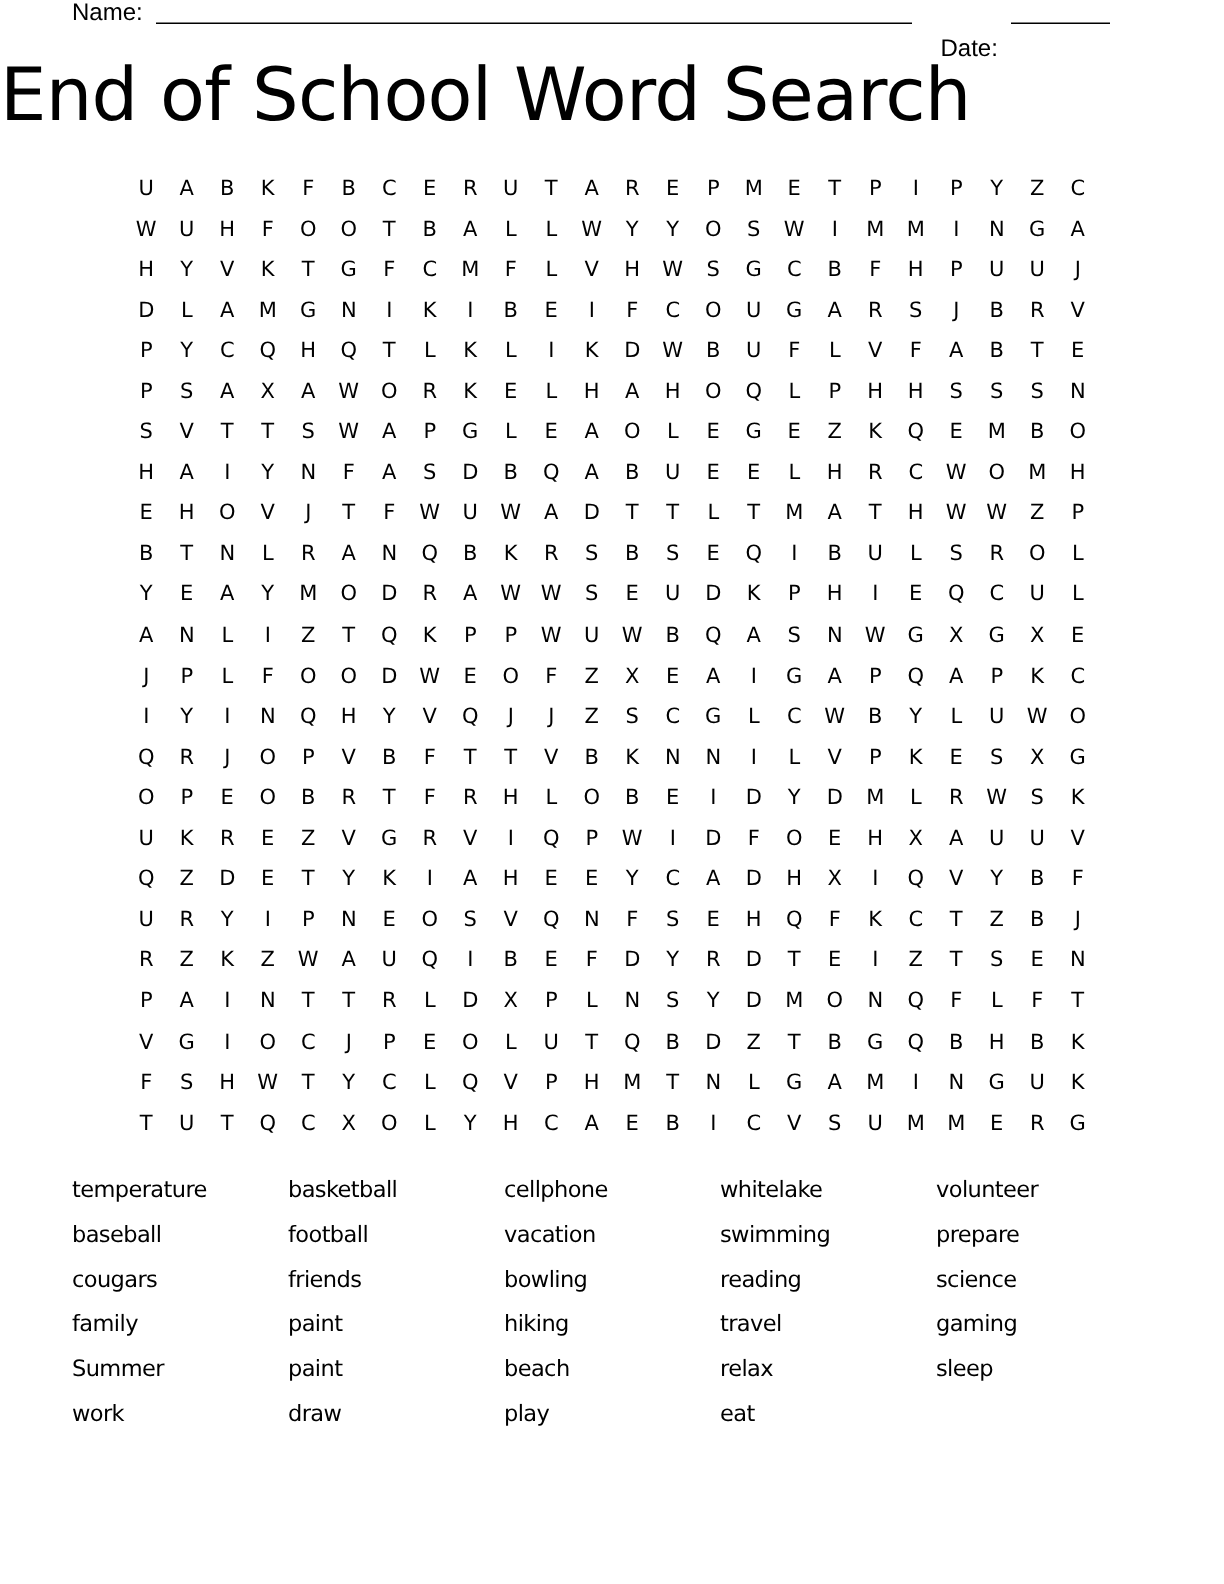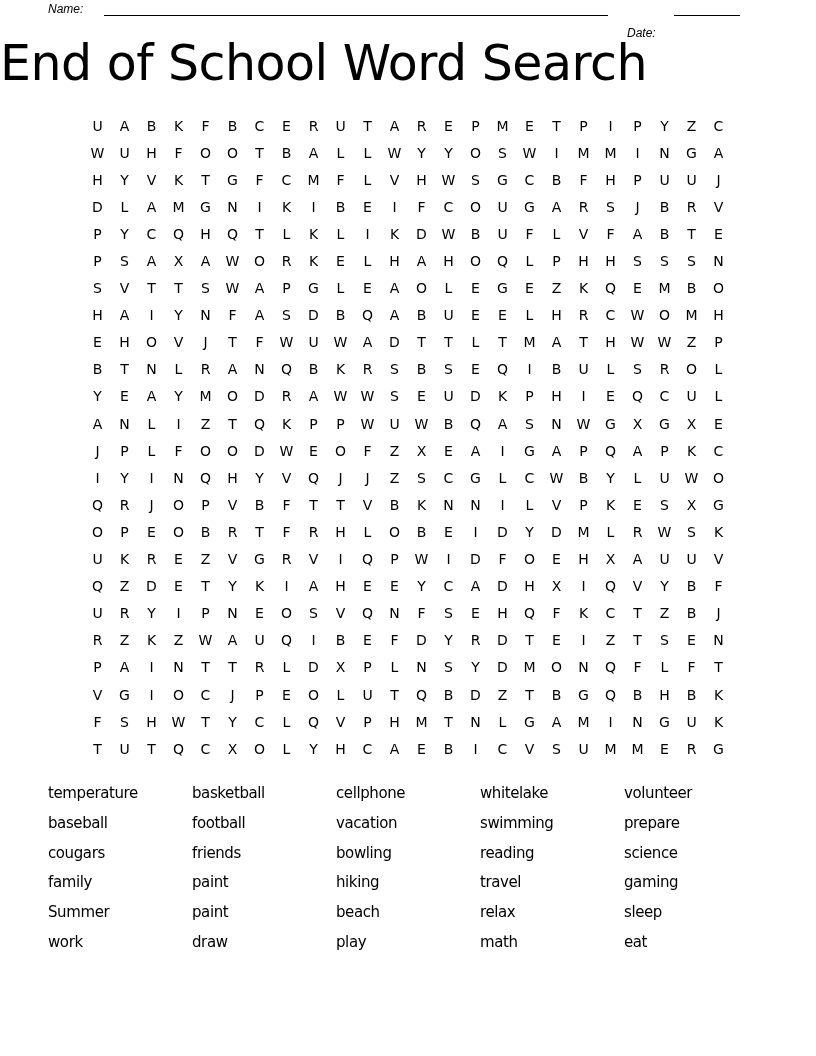--- a/index.html
+++ b/index.html
@@ -1,19 +1,19 @@
 <!DOCTYPE html>
 <html><head>
 <meta charset="utf-8">
 <style>
   html, body { margin: 0; padding: 0; background: #ffffff; }
   body { width: 816px; height: 1056px; position: relative; overflow: hidden; color: #000; }
   .header-line {
     position: absolute; top: 0; left: 48px; width: 700px; height: 20px;
-    font-family: "Liberation Sans", sans-serif; font-size: 12px; line-height: 18px; font-style: italic;
+    font-family: "Liberation Sans", sans-serif; font-size: 16px; line-height: 18px;
   }
   .name-label { position: absolute; left: 0; top: 0; }
   .name-blank { position: absolute; left: 56px; top: 15px; width: 504px; border-bottom: 1px solid #000; height: 0; }
   .date-label { position: absolute; left: 579px; top: 0; margin-top: 24px; }
   .date-blank { position: absolute; left: 626px; top: 15px; width: 66px; border-bottom: 1px solid #000; height: 0; }
   .title {
     position: absolute; top: 34px; left: 0; width: 816px; 
     font-family: "DejaVu Sans", sans-serif; font-size: 49px; line-height: 60px;
     letter-spacing: -0.5px;
   }
@@ -645,15 +645,14 @@
     <div class="word">travel</div>
     <div class="word">gaming</div>
     <div class="word">Summer</div>
     <div class="word">paint</div>
     <div class="word">beach</div>
     <div class="word">relax</div>
     <div class="word">sleep</div>
     <div class="word">work</div>
     <div class="word">draw</div>
     <div class="word">play</div>
-    <div class="word">math</div>
     <div class="word">eat</div>
   </div>
 
 </body></html>

